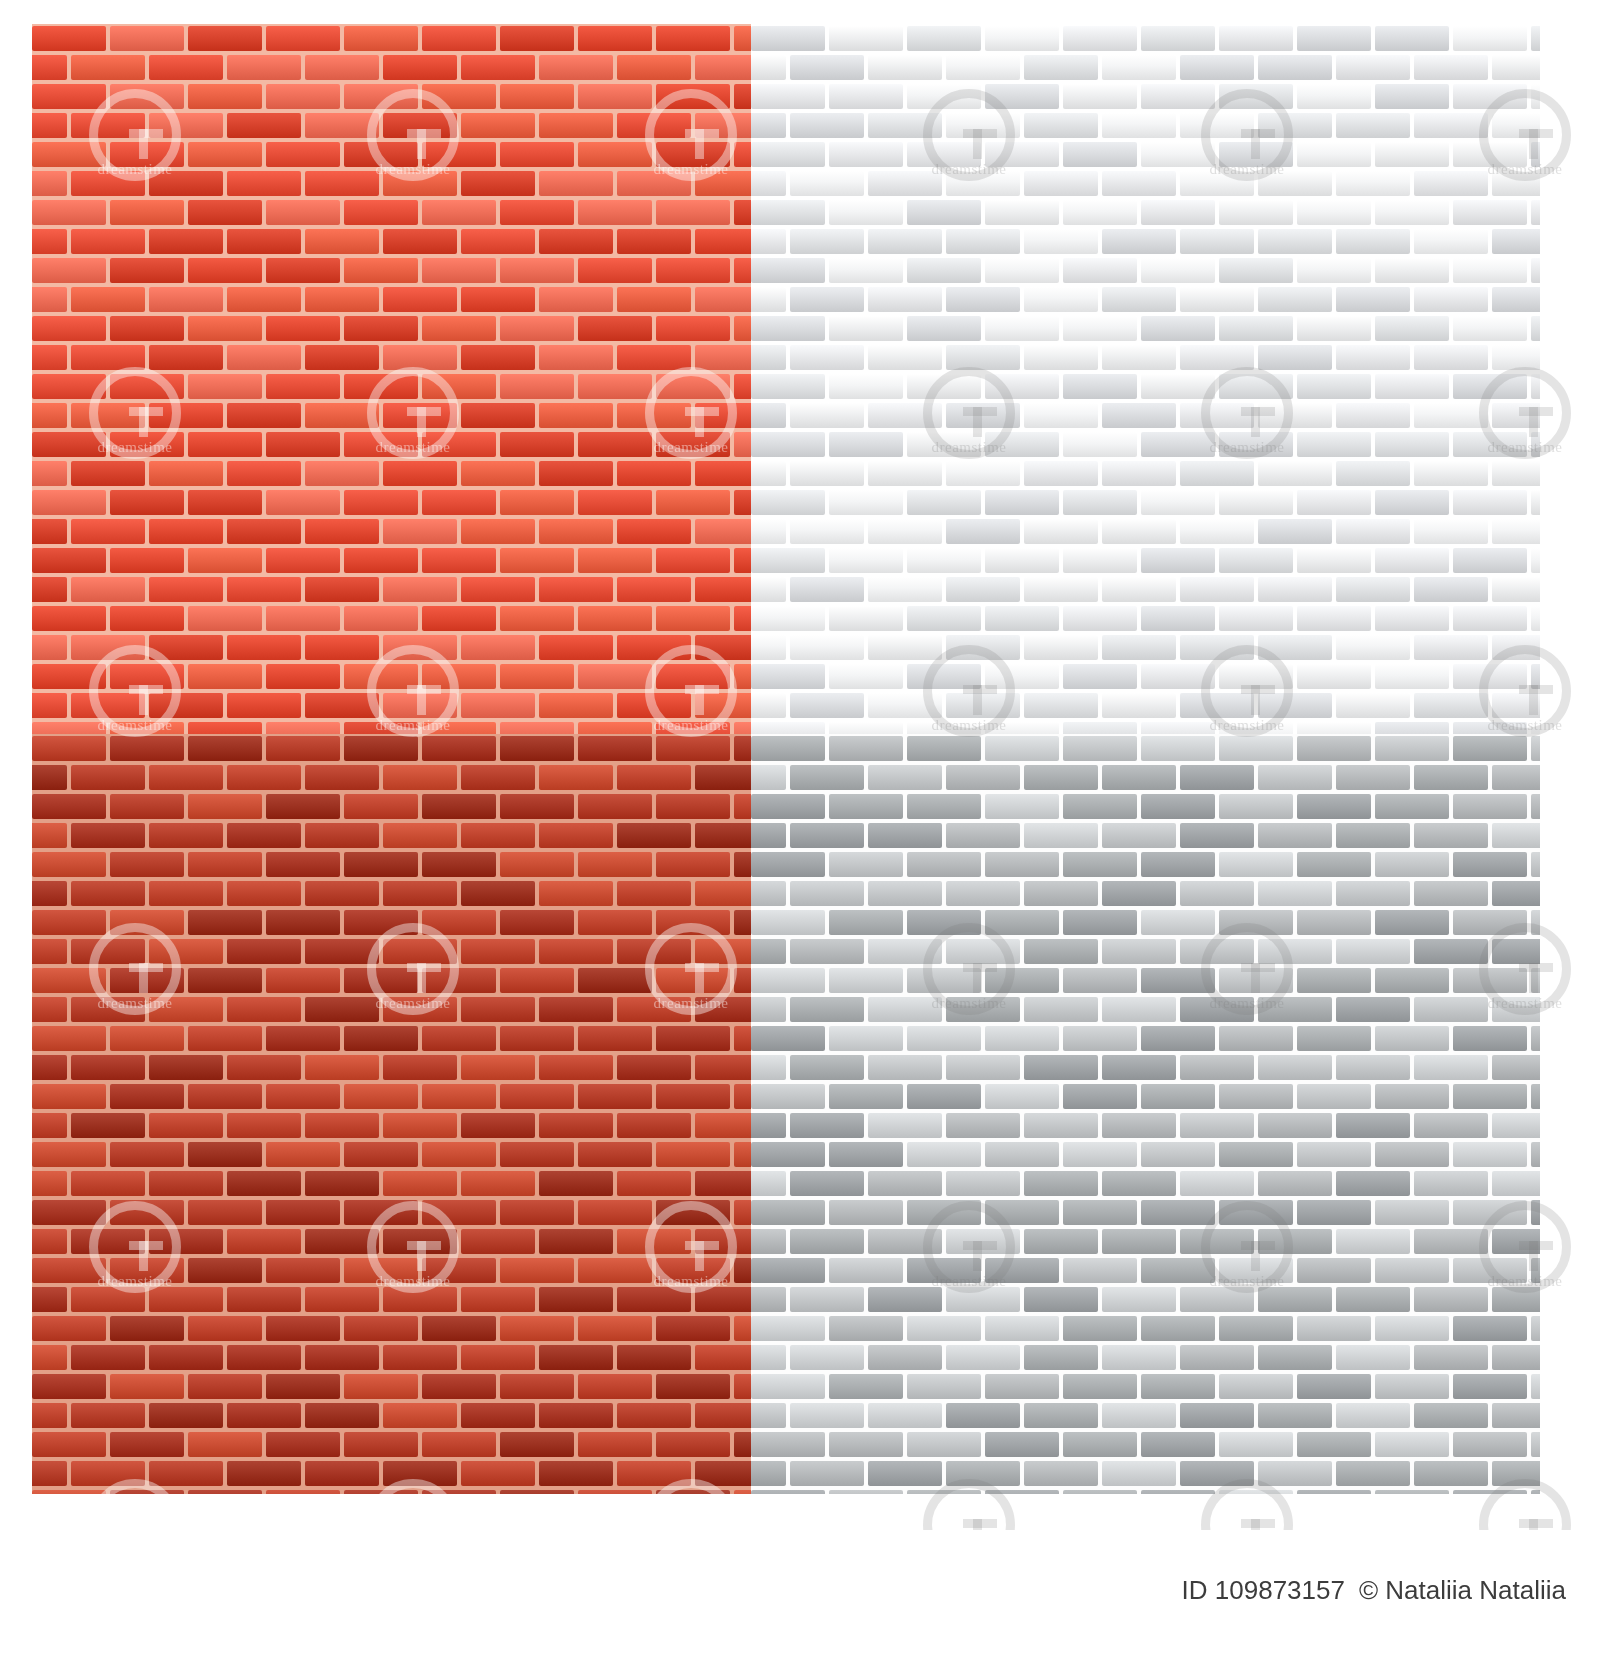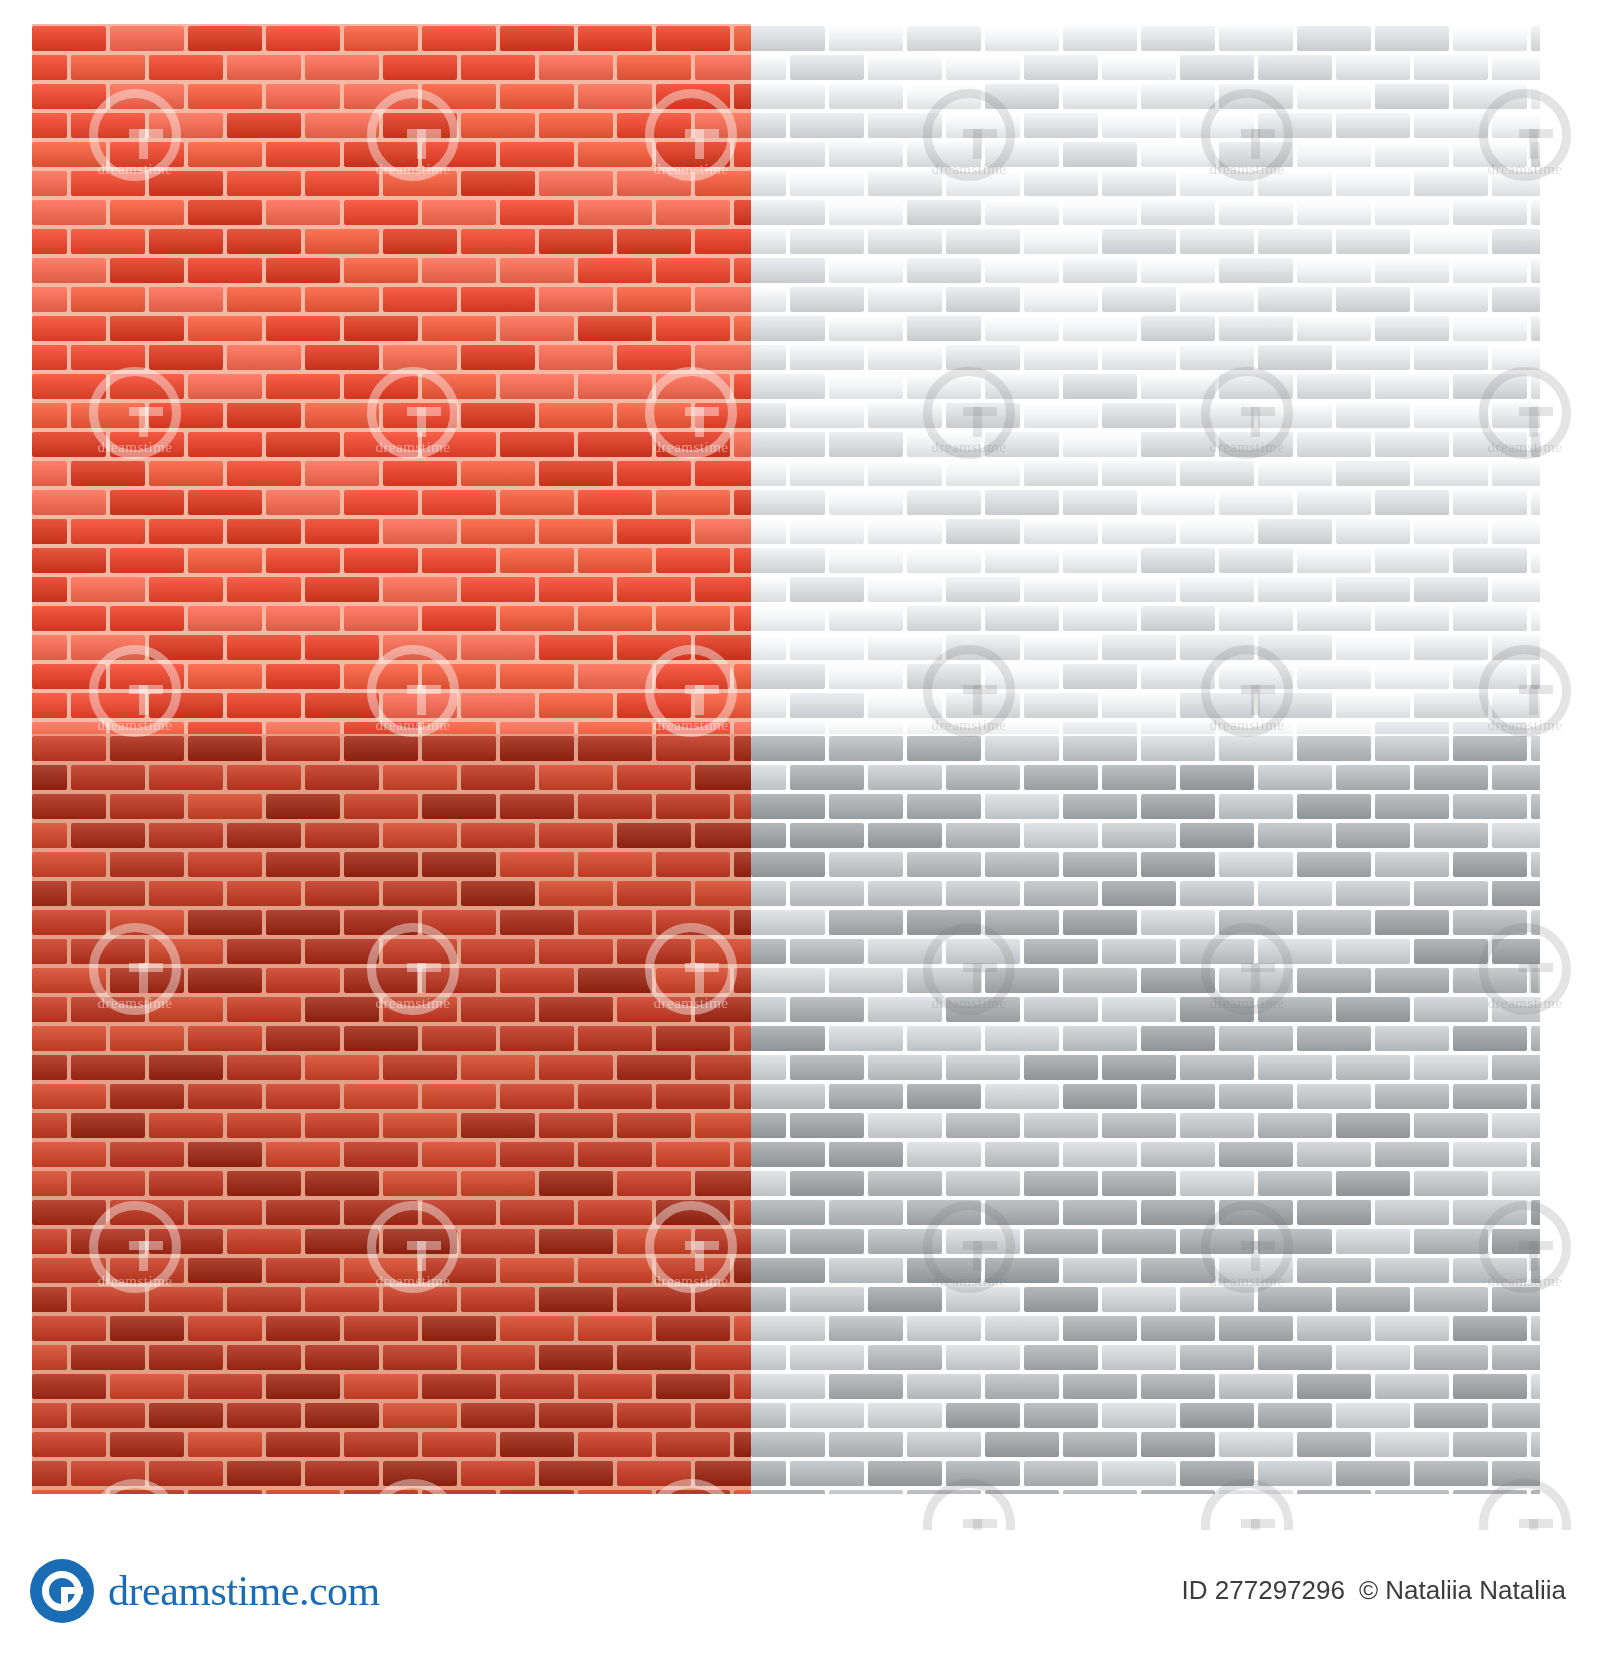--- a/index.html
+++ b/index.html
@@ -1658,24 +1658,16 @@
         <div class="wm-text">dreamstime</div>
       </div>
       <div class="wm-tile wm-dark" style="left: 1400px; top: 1400px;">
         <div class="wm-circle"></div>
         <div class="wm-text">dreamstime</div>
       </div>
     </div>
 </div>
 
 <div id="footer">
-  <div id="logo-block">
-    <div id="logo-mark">
-      <div class="ring"></div>
-      <div class="bar-h"></div>
-      <div class="bar-v"></div>
-    </div>
-    <div id="logo-text">dreamstime.com</div>
-  </div>
   <div id="credit-block">
-    <span>ID 277297296</span><span class="sep"></span><span>©</span>&nbsp;<span>Nataliia Nataliia</span>
+    <span>ID 109873157</span><span class="sep"></span><span>©</span>&nbsp;<span>Nataliia Nataliia</span>
   </div>
 </div>
 
 </body></html>

